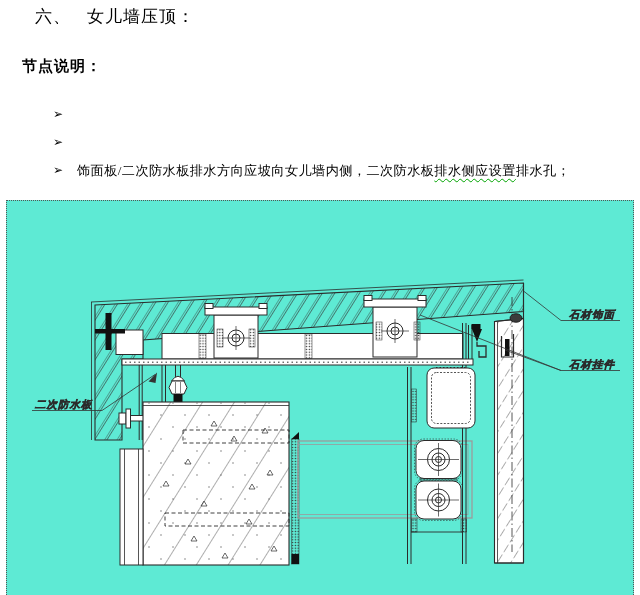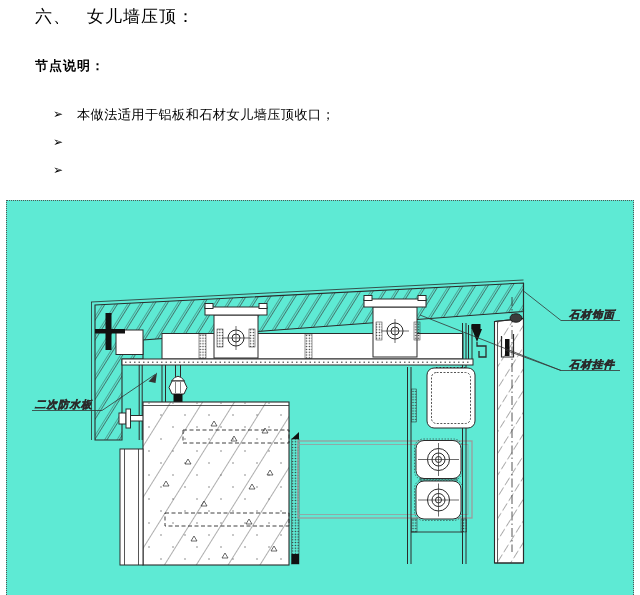--- a/index.html
+++ b/index.html
@@ -2,21 +2,21 @@
 <html><head>
 <meta charset="utf-8">
 <style>
   html,body{margin:0;padding:0;}
   body{
     width:640px;height:595px;position:relative;background:#fff;color:#000;
     font-family:"Liberation Serif","DejaVu Serif",serif;overflow:hidden;
   }
   .title{position:absolute;left:35px;top:5px;font-size:17px;font-weight:normal;letter-spacing:1px;}
   .title .gap{display:inline-block;width:16px;}
-  .heading{position:absolute;left:35px;top:57px;font-size:13px;font-weight:bold;
+  .heading{position:absolute;left:22px;top:57px;font-size:15px;font-weight:bold;
     font-family:"Liberation Sans","DejaVu Sans",sans-serif;letter-spacing:1px;}
   .note{position:absolute;left:53px;display:flex;align-items:flex-start;width:560px;}
   .note .mk{width:24px;font-size:12px;line-height:17px;flex:0 0 24px;}
   .note .tx{font-size:13.2px;line-height:17px;letter-spacing:0.4px;}
   .n1{top:106px;} .n2{top:134px;} .n3{top:162px;}
   .wavy{text-decoration-line:underline;text-decoration-style:wavy;
     text-decoration-color:#00a300;text-decoration-thickness:1px;text-underline-offset:3px;}
   .frame{position:absolute;left:6px;top:200px;width:626px;height:403px;border:1px dotted #555;background:#5eead4;}
   .caption{position:absolute;left:0;right:0;bottom:0;height:28px;border-top:1px dotted #555;
     font-size:13px;line-height:27px;padding-left:11px;letter-spacing:1px;}
@@ -28,29 +28,29 @@
 <body>
 
 <div class="title">
   <span>六、</span><span class="gap"></span><span>女儿墙压顶：</span>
 </div>
 
 <div class="heading">节点说明：</div>
 
 <div class="note n1">
   <span class="mk">➢</span>
-  <span class="tx">
-    <span>本做法适用于铝板和石材女儿墙压顶收口；</span><span class="wavy"></span><span></span>
-  </span>
 </div>
 <div class="note n2">
   <span class="mk">➢</span>
 </div>
 <div class="note n3">
   <span class="mk">➢</span>
+  <span class="tx">
+    <span>饰面板/二次防水板排水方向应坡向女儿墙内侧，二次防水板</span><span class="wavy">排水侧应设置</span><span>排水孔；</span>
+  </span>
 </div>
 
 <div class="frame">
   <svg class="drawing" width="626" height="374" viewBox="7 189 626 374" xmlns="http://www.w3.org/2000/svg">
     <defs>
       <pattern id="patStone" width="10.5" height="10.5" patternUnits="userSpaceOnUse" patternTransform="rotate(32)">
         <line x1="0" y1="0" x2="0" y2="10.5" stroke="#333" stroke-width="0.75"></line>
         <line x1="2.4" y1="0" x2="2.4" y2="10.5" stroke="#333" stroke-width="0.6"></line>
       </pattern>
       <pattern id="patConc" width="27" height="27" patternUnits="userSpaceOnUse" patternTransform="rotate(32)">

